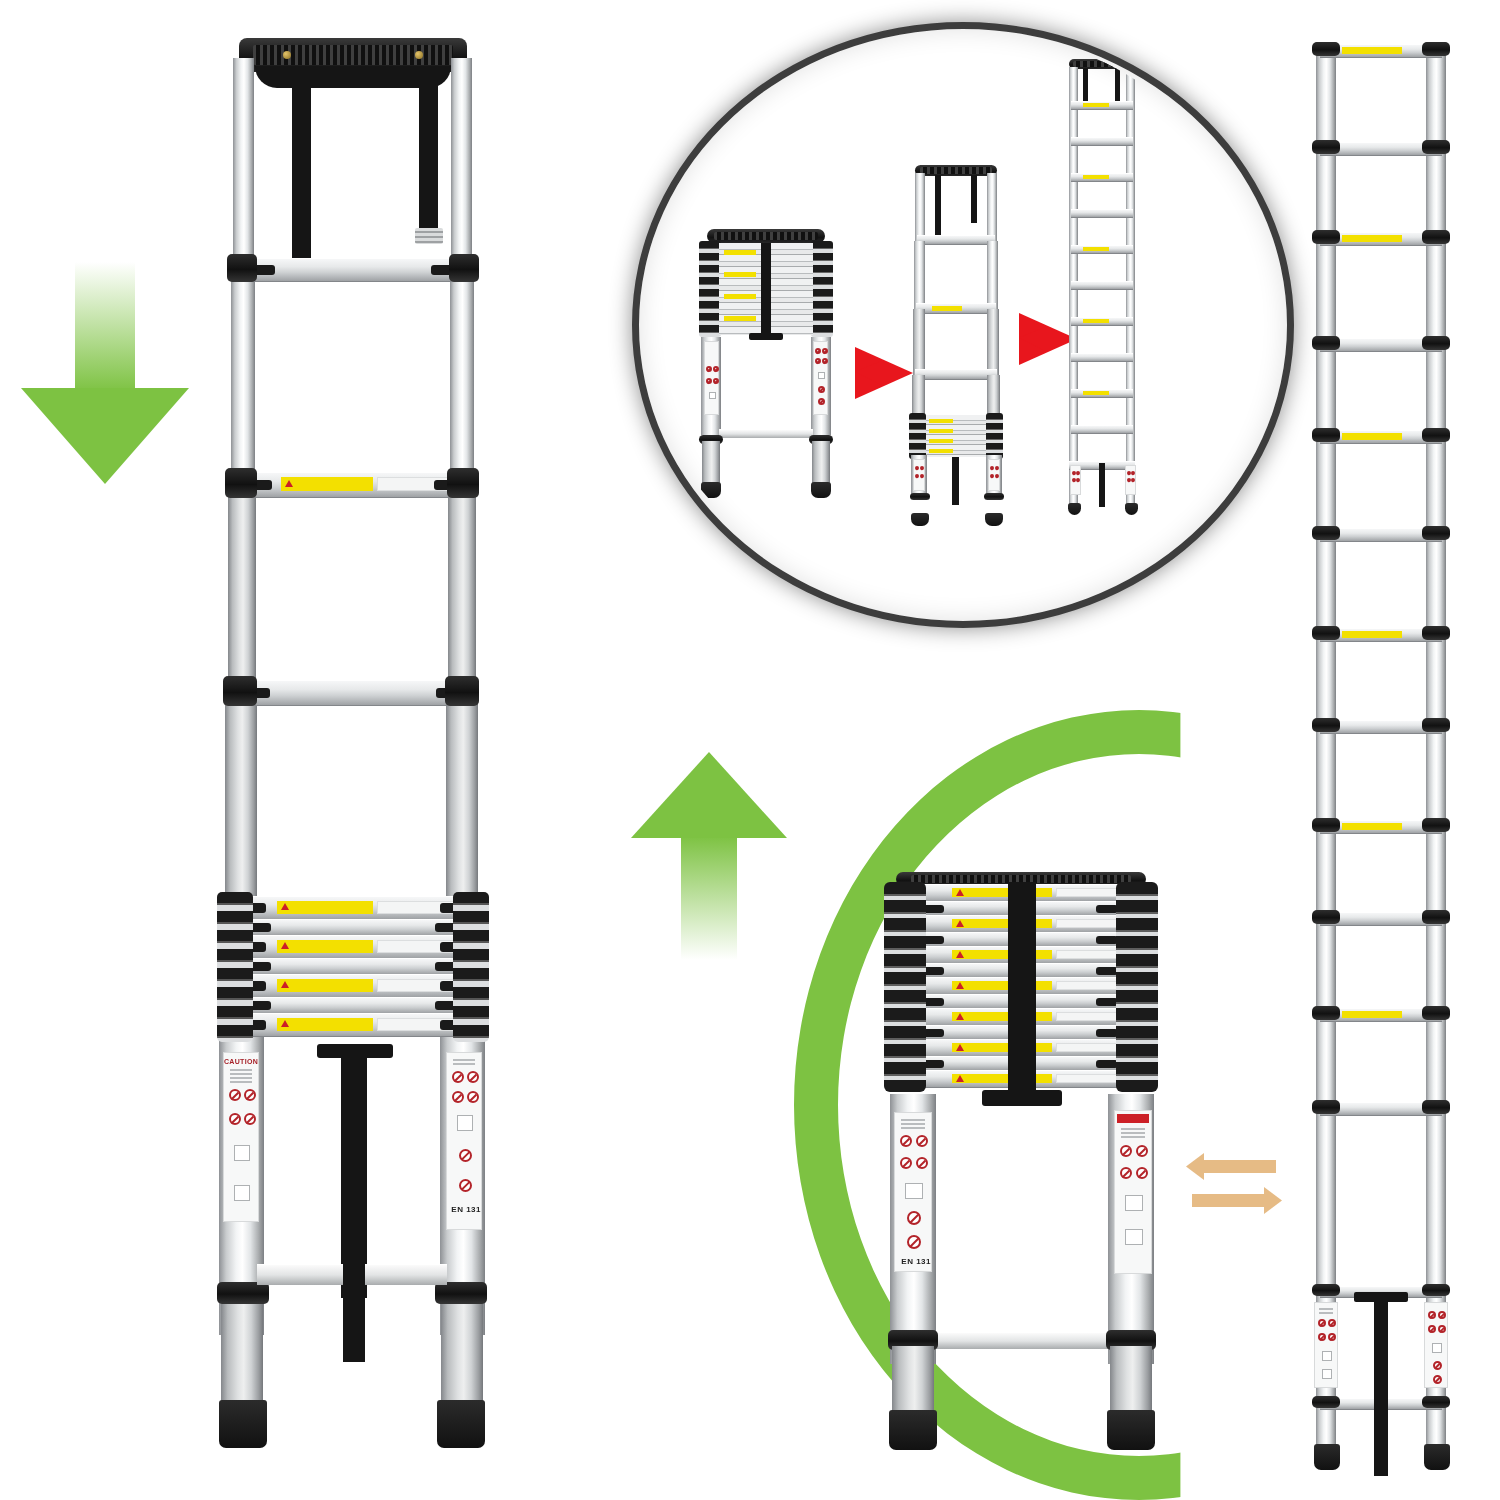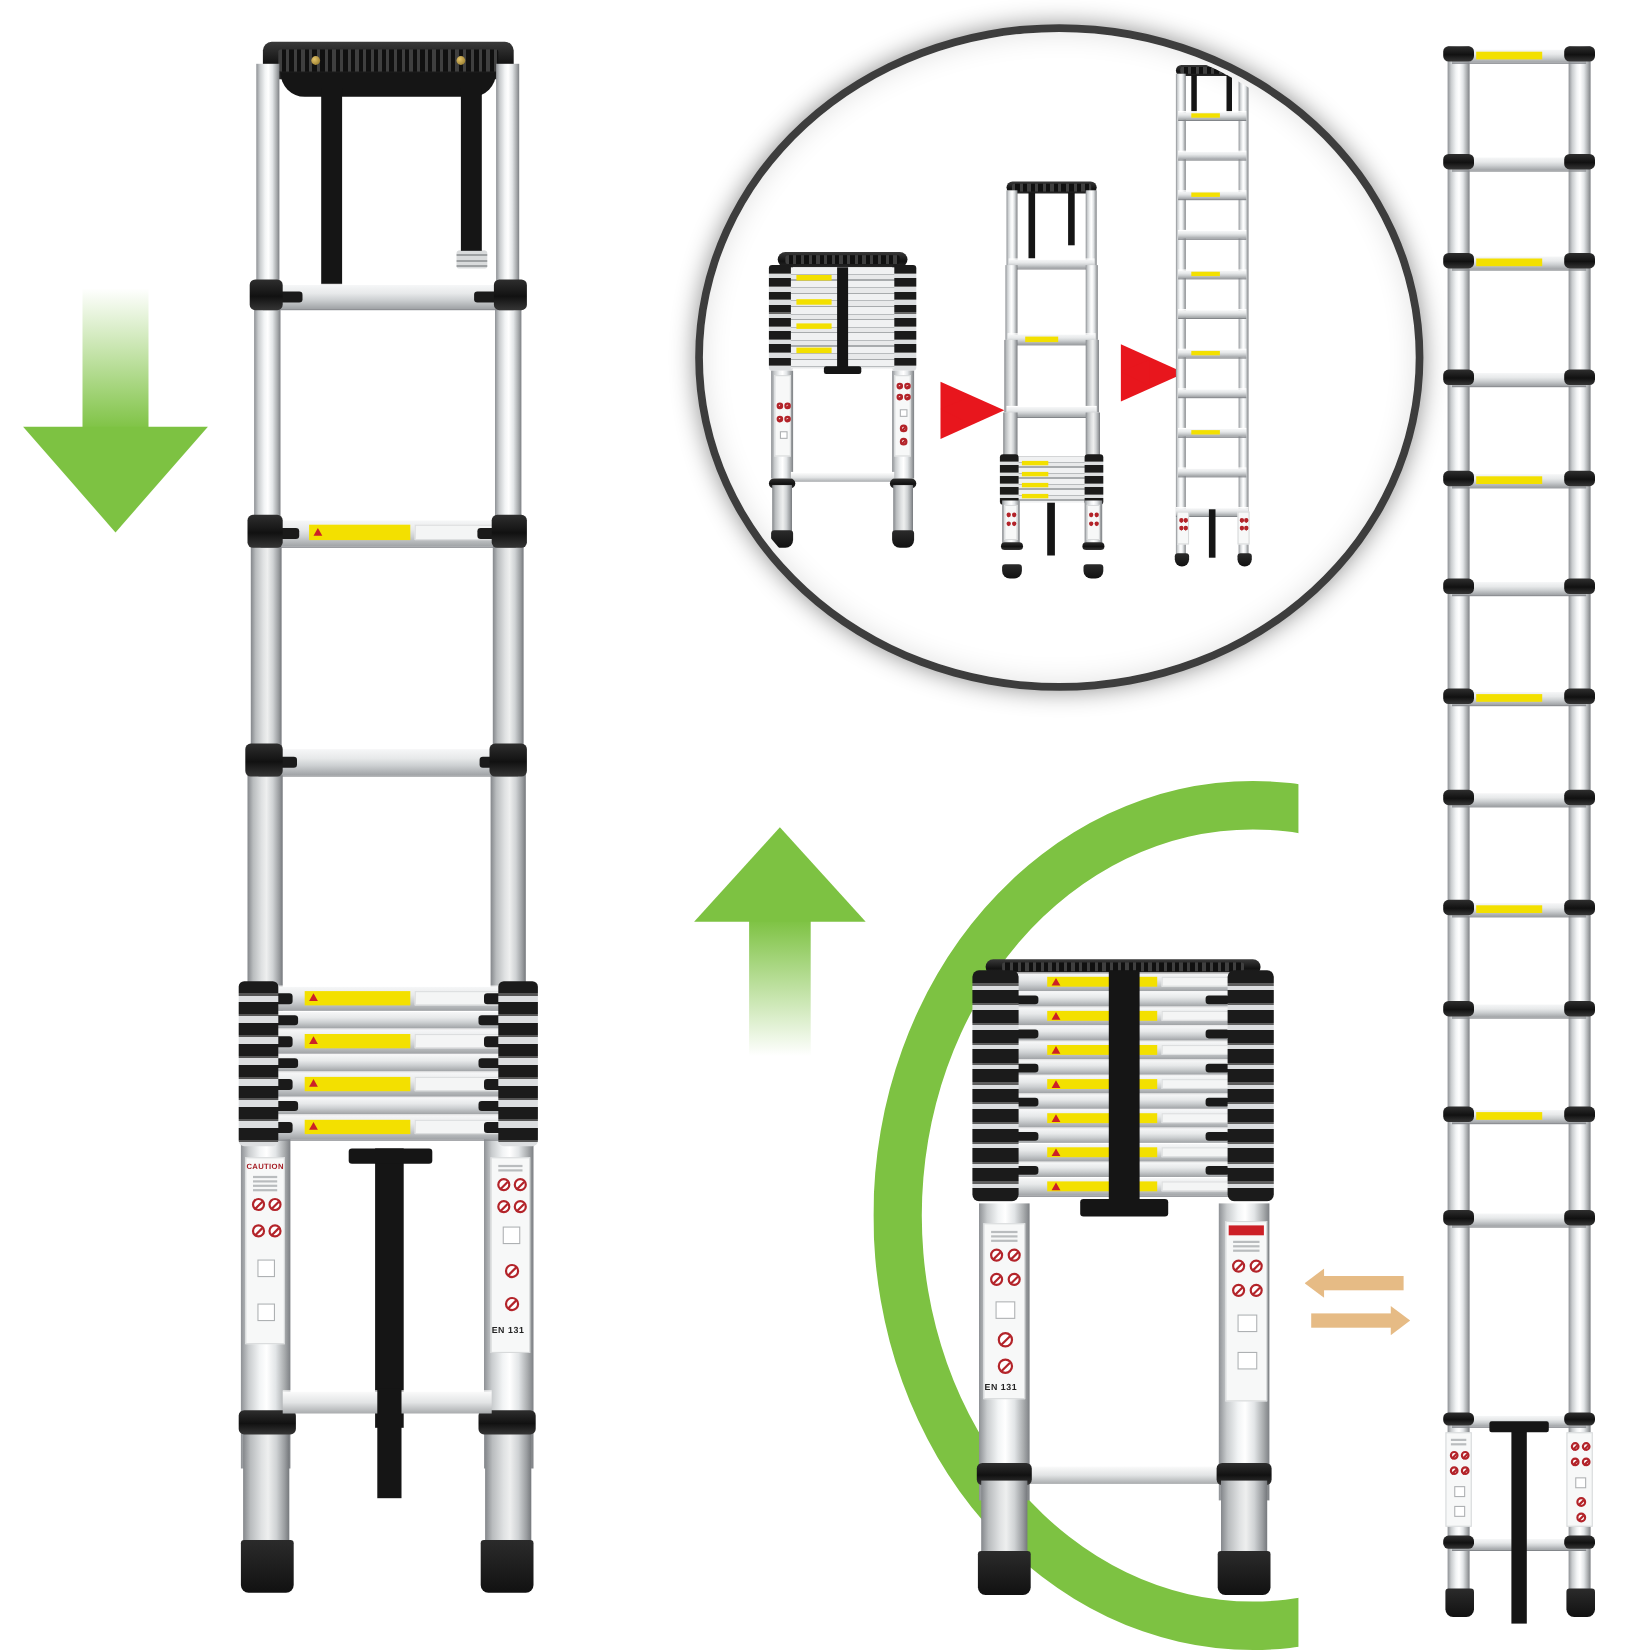--- a/index.html
+++ b/index.html
@@ -27,21 +27,21 @@
      background:repeating-linear-gradient(90deg,#3f3f3f 0 3px,#101010 3px 7px);border-radius:2px;}
   .screw{position:absolute;width:8px;height:8px;border-radius:50%;background:radial-gradient(circle at 35% 35%,#e3c36a,#8a6f22);}
 
   
   .sticker{position:absolute;background:#f7f8f8;border:1px solid #d8dadb;box-sizing:border-box;}
   .sticker .capred{position:absolute;left:6%;right:6%;top:3px;height:9px;background:#cc2027;}
   .sticker .ln{position:absolute;background:#b9bcbe;height:1.5px;}
   .sticker .prohib{position:absolute;border-radius:50%;border:2.2px solid #b3242a;box-sizing:border-box;background:#fff;}
   .sticker .prohib:after{content:"";position:absolute;left:-1px;right:-1px;top:45%;height:2.2px;background:#b3242a;transform:rotate(-45deg);}
   .sticker .sq{position:absolute;border:1.5px solid #aeb1b3;background:#fff;box-sizing:border-box;}
-  .sticker .en{position:absolute;left:0;right:0;text-align:left;font-size:8px;font-weight:700;color:#222;letter-spacing:.5px;}
+  .sticker .en{position:absolute;left:0;right:0;text-align:right;font-size:8px;font-weight:700;color:#222;letter-spacing:.5px;}
 
   
   .arrow-down{position:absolute;}
   .arrow-down .shaft{position:absolute;left:50%;transform:translateX(-50%);
       background:linear-gradient(180deg,rgba(125,194,66,0) 0%,rgba(125,194,66,.35) 35%,#7dc242 100%);}
   .arrow-down .head{position:absolute;left:50%;transform:translateX(-50%);width:0;height:0;
       border-left:84px solid transparent;border-right:84px solid transparent;border-top:96px solid #7dc242;}
   .arrow-up{position:absolute;}
   .arrow-up .shaft{position:absolute;left:50%;transform:translateX(-50%);
       background:linear-gradient(0deg,rgba(125,194,66,0) 0%,rgba(125,194,66,.35) 35%,#7dc242 100%);}

